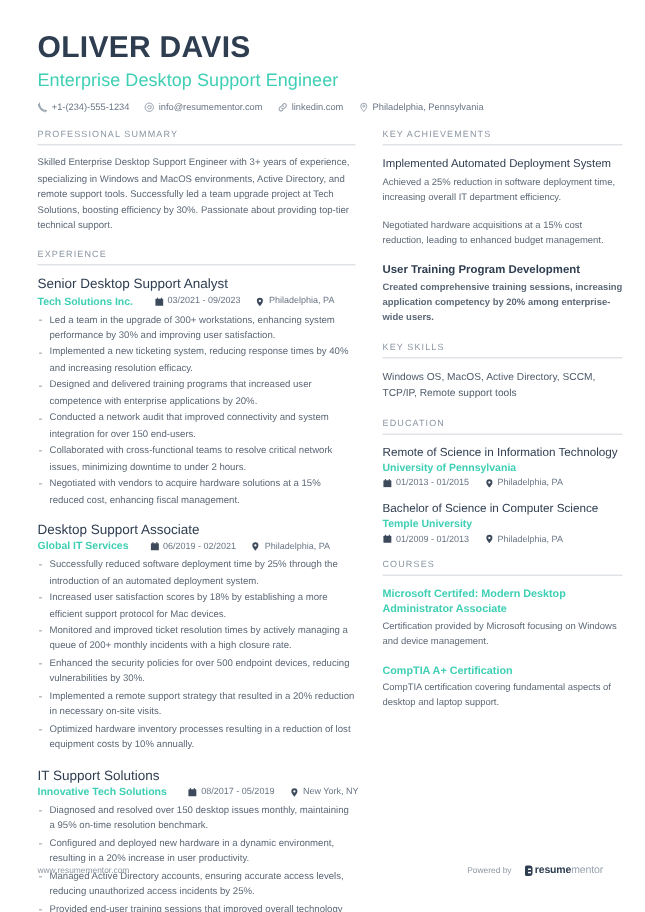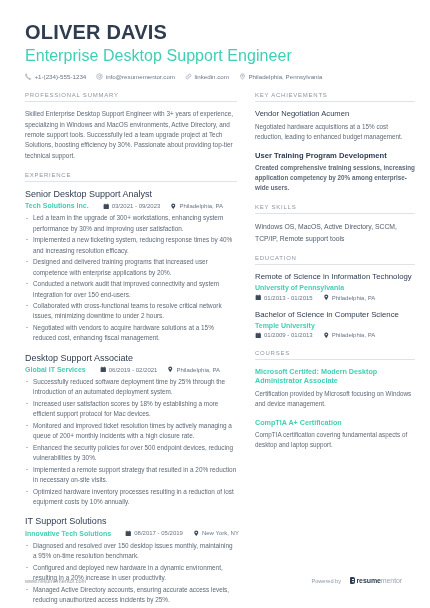--- a/index.html
+++ b/index.html
@@ -27,21 +27,21 @@
   }
   .name {
     font-size: 20px;
     font-weight: bold;
     letter-spacing: 0.2px;
     color: #2e3d50;
     line-height: 1.05;
     margin: 0 0 3px 0;
   }
   .job-title {
-    font-size: 16px;
+    font-size: 12px;
     color: #3fcfb4;
     line-height: 1.2;
     margin: 0 0 8px 0;
     letter-spacing: 0.05px;
   }
   .contact-row {
     display: flex;
     align-items: center;
     flex-wrap: wrap;
     gap: 0;
@@ -416,21 +416,24 @@
 
       </div>
     </div>
 
     <div class="col-right">
 
       <div class="section">
         <div class="section-title">KEY ACHIEVEMENTS</div>
 
         <div class="ach">
-          <div class="ach-title">Vendor Negotiation Acumen</div>
+          <div class="ach-title">Implemented Automated Deployment System</div>
+          <div class="ach-desc">Achieved a 25% reduction in software deployment time, increasing overall IT department efficiency.</div>
+        </div>
+        <div class="ach">
           <div class="ach-desc">Negotiated hardware acquisitions at a 15% cost reduction, leading to enhanced budget management.</div>
         </div>
         <div class="ach">
           <div class="ach-title">User Training Program Development</div>
           <div class="ach-desc">Created comprehensive training sessions, increasing application competency by 20% among enterprise-wide users.</div>
         </div>
       </div>
 
       <div class="section">
         <div class="section-title">KEY SKILLS</div>

